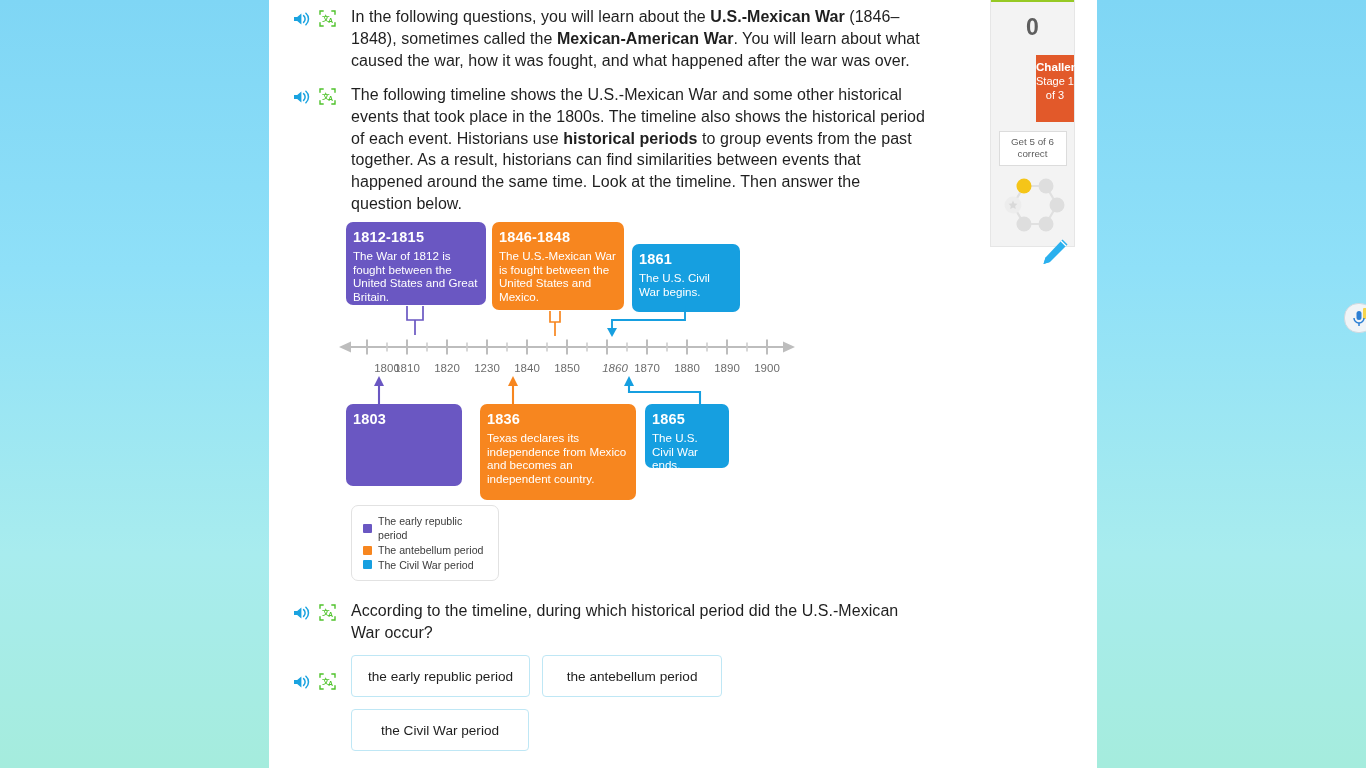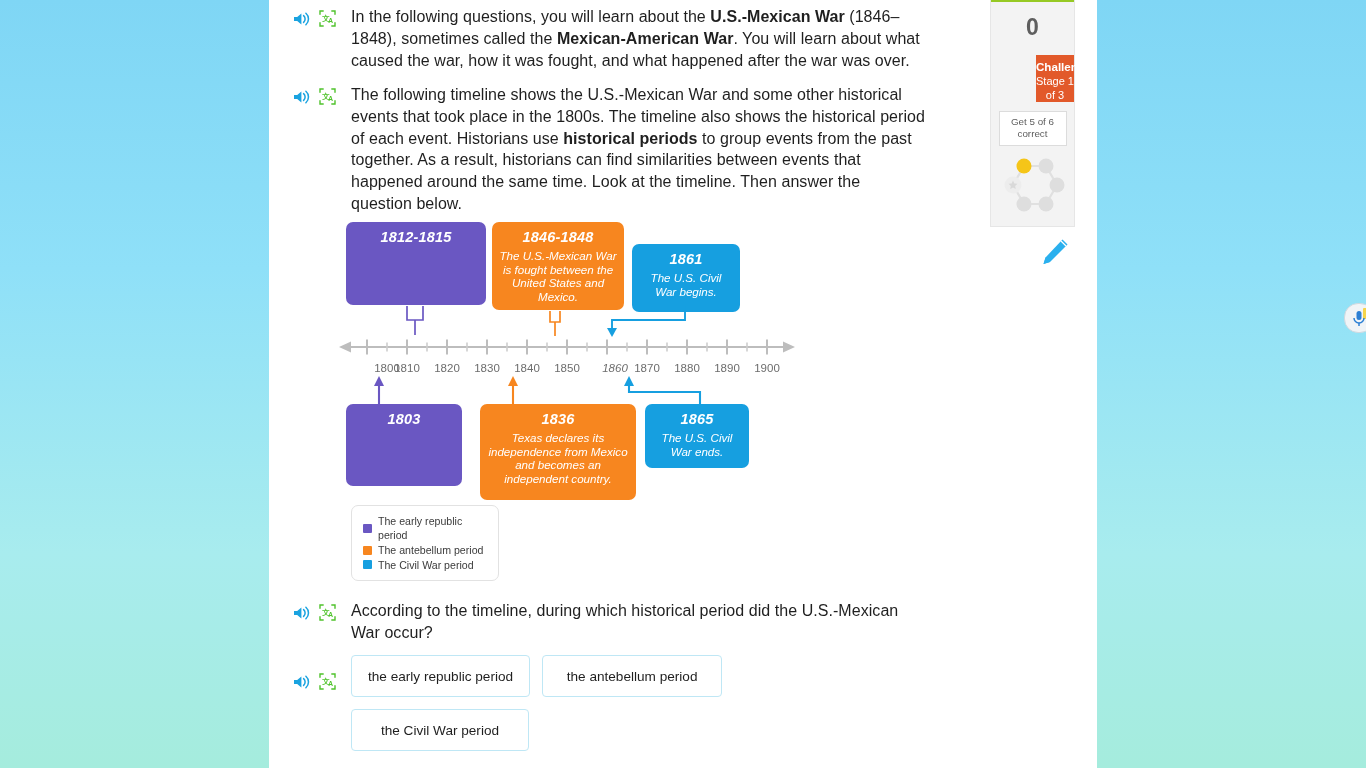--- a/index.html
+++ b/index.html
@@ -63,24 +63,22 @@
     left: 66px;
     top: 222px;
     width: 470px;
     height: 350px;
   }
 
   .tl-box {
     position: absolute;
     border-radius: 7px;
     color: #ffffff;
-    text-align: center;
     box-sizing: border-box;
     padding: 5px 7px 21px 7px;
-    font-style: italic;
   }
   .tl-box .tl-year {
     font-size: 14.5px;
     font-weight: bold;
     line-height: 20px;
     letter-spacing: 0.2px;
   }
   .tl-box .tl-desc {
     font-size: 11.6px;
     line-height: 13.6px;
@@ -177,21 +175,21 @@
     font-weight: bold;
     color: #5e5e5e;
     text-align: center;
     padding: 12px 0 14px 0;
     background: #f3f3f3;
   }
   #challenge-bar {
     background: #e2592a;
     color: #ffffff;
     text-align: center;
-    padding: 5px 0 0 0;
+    padding: 5px 0 20px 0;
     margin-left: 45px;
   }
   #challenge-title { font-size: 11.6px; font-weight: bold; line-height: 14px; }
   #challenge-stage { font-size: 11px; line-height: 14px; }
   #goal-box {
     margin: 9px auto 0 auto;
     width: 62px;
     background: #ffffff;
     border: 1px solid #dcdcdc;
     font-size: 9.8px;
@@ -277,20 +275,21 @@
         </svg>
       </span>
     </div>
     <div class="para-text"><span>The following timeline shows the U.S.-Mexican War and some other historical events that took place in the 1800s. The timeline also shows the historical period of each event. Historians use </span><b>historical periods</b><span> to group events from the past together. As a result, historians can find similarities between events that happened around the same time. Look at the timeline. Then answer the question below.</span></div>
   </div>
 
   <div id="timeline-figure">
 
     <div class="tl-box" id="box-above-0" style="left:11px; top:0px; width:140px; height:83px; background:#6a57c2;">
       <div class="tl-year">1812-1815</div>
+      <div class="tl-desc">The War of 1812 is fought between the United States and Great Britain.</div>
     </div>
 
     <div class="tl-box" id="box-above-1" style="left:157px; top:0px; width:132px; height:88px; background:#f7861f;">
       <div class="tl-year">1846-1848</div>
       <div class="tl-desc">The U.S.-Mexican War is fought between the United States and Mexico.</div>
     </div>
 
     <div class="tl-box" id="box-above-2" style="left:297px; top:22px; width:108px; height:68px; background:#169fe0;">
       <div class="tl-year">1861</div>
       <div class="tl-desc">The U.S. Civil War begins.</div>
@@ -339,21 +338,21 @@
         <line x1="332" y1="6.5" x2="332" y2="15.5"></line>
         <line x1="372" y1="6.5" x2="372" y2="15.5"></line>
         <line x1="412" y1="6.5" x2="412" y2="15.5"></line>
       </g>
     </svg>
 
     <div id="tick-labels">
         <div class="tick-label" style="left: 12px; top: 140px; margin-left: 20px;">1800</div>
         <div class="tick-label" style="left: 52px; top: 140px;">1810</div>
         <div class="tick-label" style="left: 92px; top: 140px;">1820</div>
-        <div class="tick-label" style="left: 132px; top: 140px;">1830</div>
+        <div class="tick-label" style="left: 132px; top: 140px;">1230</div>
         <div class="tick-label" style="left: 172px; top: 140px;">1840</div>
         <div class="tick-label" style="left: 212px; top: 140px;">1850</div>
         <div class="tick-label" style="left: 260px; top: 140px; font-style: italic;">1860</div>
         <div class="tick-label" style="left: 292px; top: 140px;">1870</div>
         <div class="tick-label" style="left: 332px; top: 140px;">1880</div>
         <div class="tick-label" style="left: 372px; top: 140px;">1890</div>
         <div class="tick-label" style="left: 412px; top: 140px;">1900</div>
       </div>
 
     <svg id="connectors-below" width="470" height="40" style="position:absolute;left:0;top:152px;">
@@ -370,21 +369,21 @@
 
     <div class="tl-box" id="box-below-0" style="left:11px; top:182px; width:116px; height:82px; background:#6a57c2;">
       <div class="tl-year">1803</div>
     </div>
 
     <div class="tl-box" id="box-below-1" style="left:145px; top:182px; width:156px; height:96px; background:#f7861f;">
       <div class="tl-year">1836</div>
       <div class="tl-desc">Texas declares its independence from Mexico and becomes an independent country.</div>
     </div>
 
-    <div class="tl-box" id="box-below-2" style="left:310px; top:182px; width:104px; height:64px; background:#169fe0;">
+    <div class="tl-box" id="box-below-2" style="left:310px; top:182px; width:84px; height:64px; background:#169fe0;">
       <div class="tl-year">1865</div>
       <div class="tl-desc">The U.S. Civil War ends.</div>
     </div>
 
     <div id="legend">
       <div class="legend-item">
         <span class="legend-swatch" style="background:#6a57c2;"></span>
         <span>The early republic period</span>
       </div>
       <div class="legend-item">

